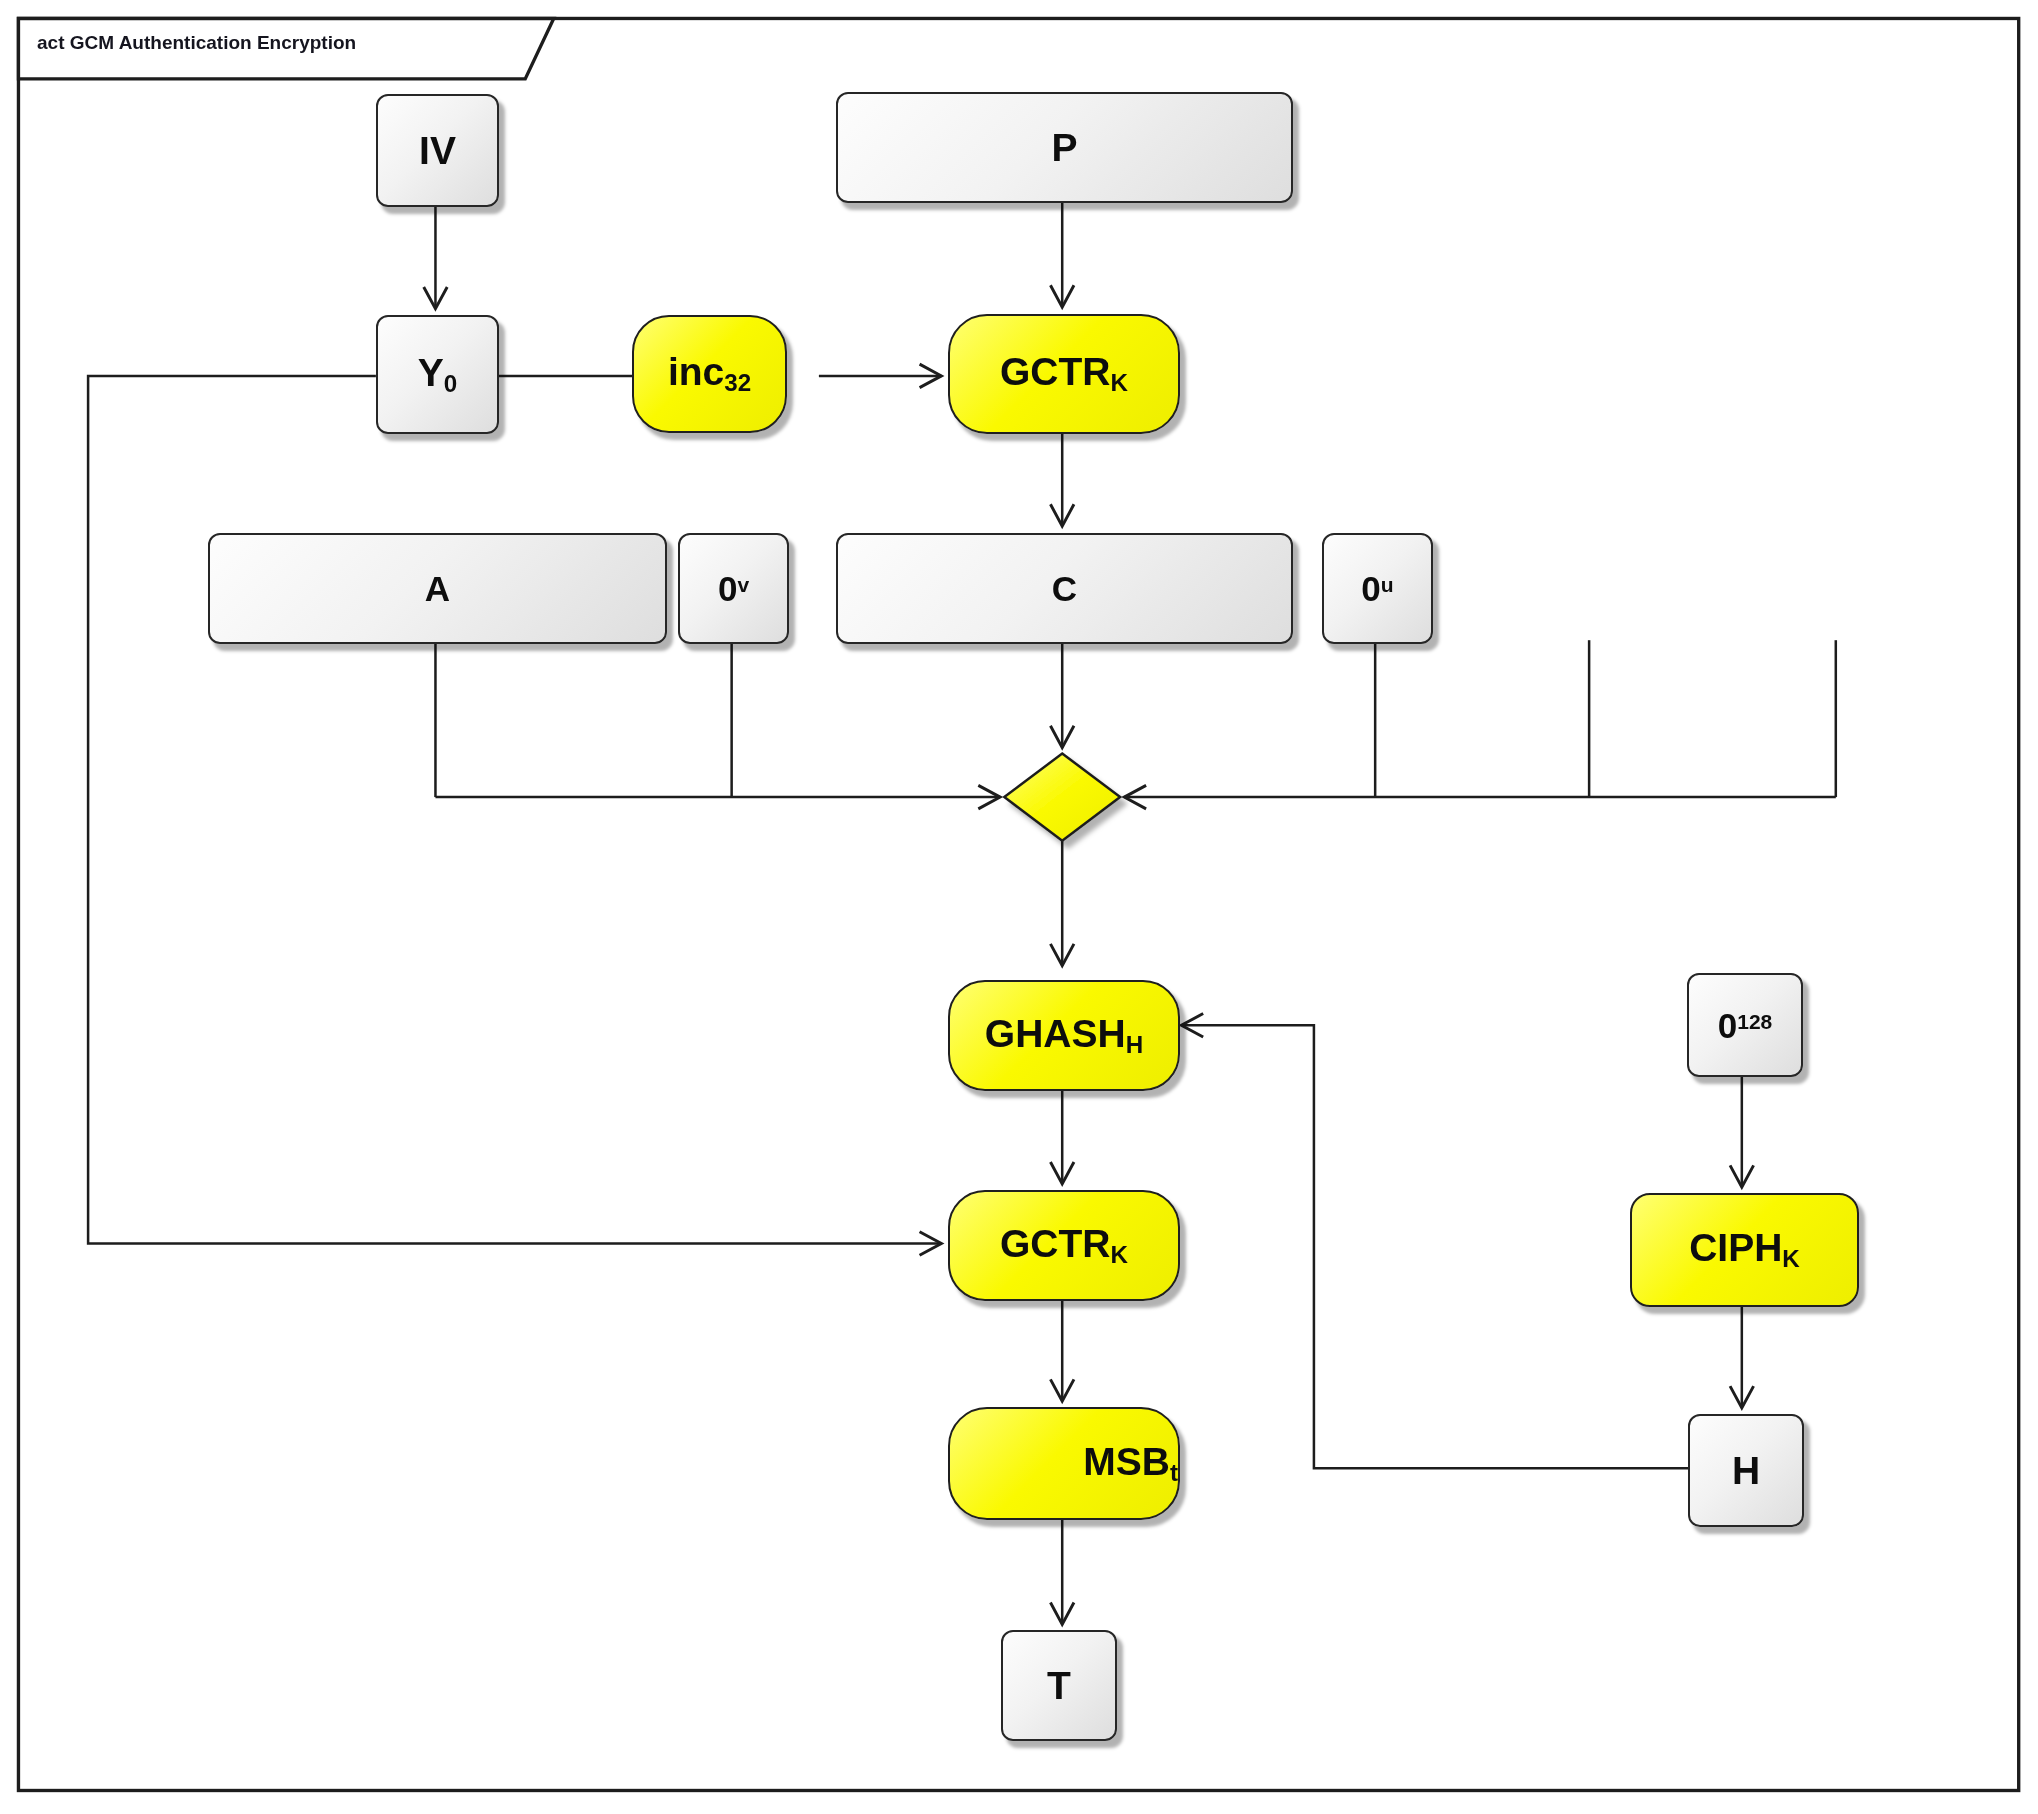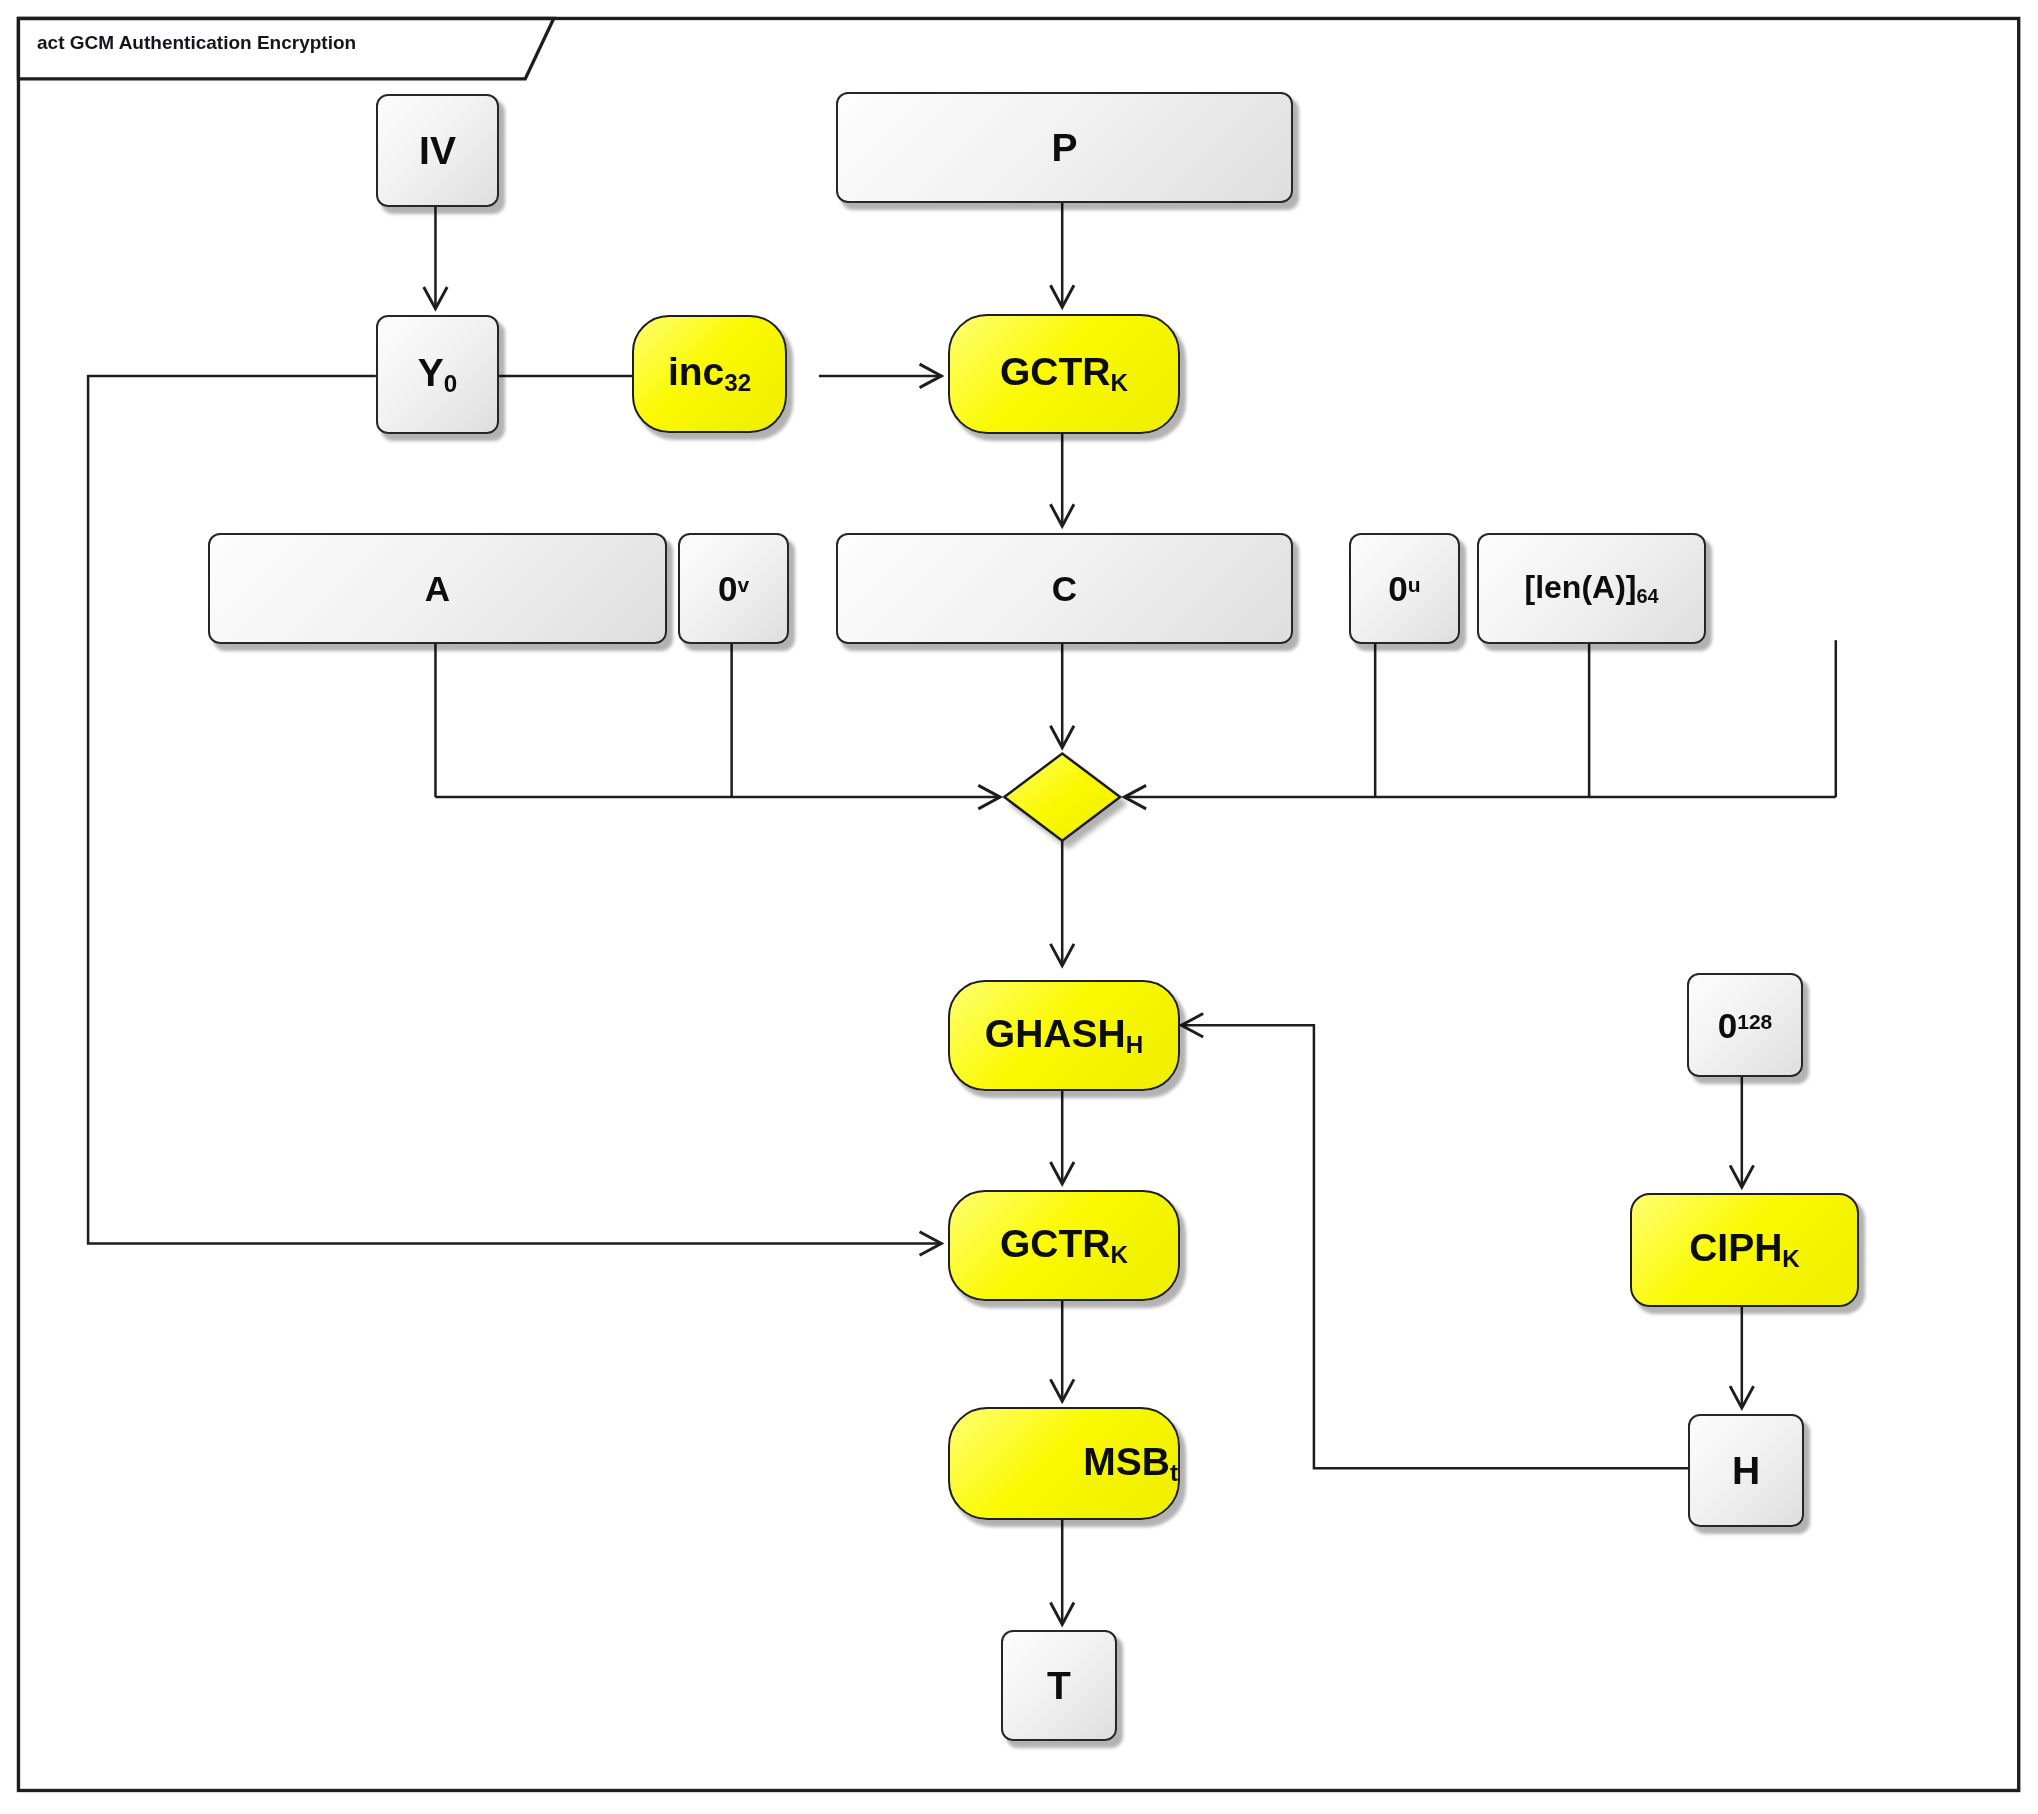--- a/index.html
+++ b/index.html
@@ -93,25 +93,22 @@
 
   <div class="node gbox fs42" style="left:208px;top:533px;width:455px;height:107px;">
     <span class="lbl"><span>A</span></span>
   </div>
   <div class="node gbox fs42" style="left:678px;top:533px;width:107px;height:107px;">
     <span class="lbl"><span>0</span><sup>v</sup></span>
   </div>
   <div class="node gbox fs42" style="left:836px;top:533px;width:453px;height:107px;">
     <span class="lbl"><span>C</span></span>
   </div>
-  <div class="node gbox fs42" style="left:1322px;top:533px;width:107px;height:107px;margin-left:27px;">
+  <div class="node gbox fs42" style="left:1322px;top:533px;width:107px;height:107px;">
     <span class="lbl"><span>0</span><sup>u</sup></span>
-  </div>
-  <div class="node gbox fs38" style="left:1477px;top:533px;width:225px;height:107px;">
-    <span class="lbl"><span>[len(A)]</span><sub>64</sub></span>
   </div>
 
   <div class="node ybox fs46" style="left:948px;top:972px;width:228px;height:107px;border-radius:37px;margin-top:8px;">
     <span class="lbl"><span>GHASH</span><sub>H</sub></span>
   </div>
   <div class="node ybox fs46" style="left:948px;top:1190px;width:228px;height:107px;border-radius:37px;">
     <span class="lbl"><span>GCTR</span><sub>K</sub></span>
   </div>
   <div class="node ybox fs46" style="left:948px;top:1407px;width:228px;height:109px;border-radius:39px;justify-content:flex-end;">
     <span class="lbl"><span>MSB</span><sub>t</sub></span>

